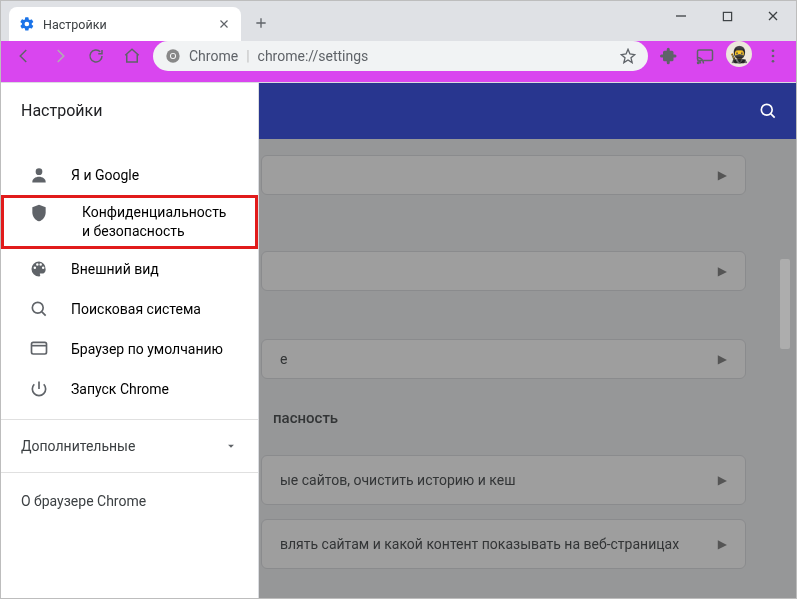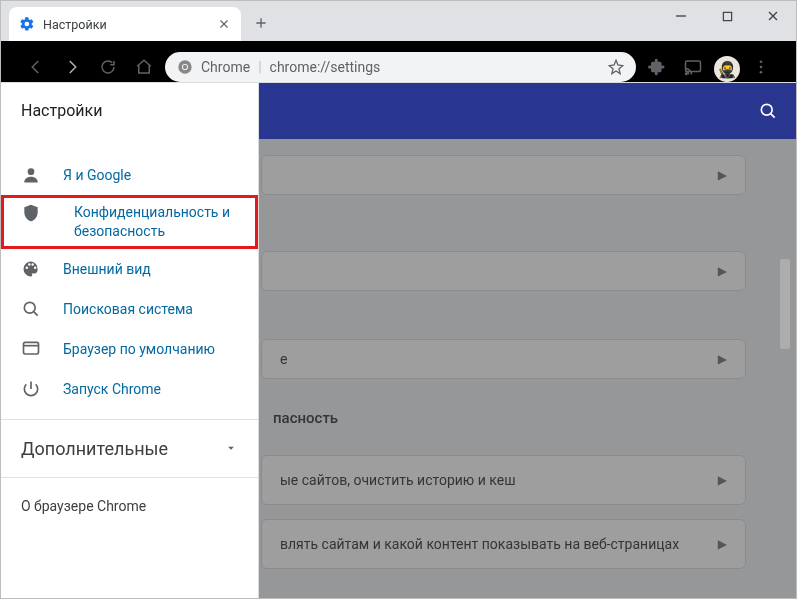--- a/index.html
+++ b/index.html
@@ -41,24 +41,24 @@
     width: 28px; height: 28px; display:flex; align-items:center; justify-content:center;
     margin-top: 8px; margin-left: 6px; color:#5f6368; border-radius:50%;
   }
   .win-controls {
     position: absolute; right: 0; top: 0; display: flex; height: 30px;
   }
   .win-controls .btn { width: 46px; display:flex; align-items:center; justify-content:center; color:#3c4043;}
   
   .toolbar {
     height: 42px;
-    background: #000000;
+    background: #d946ef;
     display: flex;
-    align-items: flex-end;
-    padding: 0 20px;
+    align-items: flex-start;
+    padding: 0 8px;
     border-bottom: 1px solid #dadce0;
     gap: 6px;
   }
   .tbtn { width: 30px; height: 30px; display:flex; align-items:center; justify-content:center; color:#5f6368; border-radius:50%;}
   .tbtn.disabled { color:#b0b0b0; }
   .omnibox {
     flex: 1; height: 30px; background: #f1f3f4; border-radius: 15px;
     display: flex; align-items: center; padding: 0 12px; gap: 8px;
     color:#5f6368; font-size: 14px;
   }
@@ -106,29 +106,29 @@
   .sidebar-header {
     height:56px; display:flex; align-items:center; padding:0 20px;
     font-size:16px; color:#202124;
     border-bottom:1px solid transparent;
   }
   .nav {
     flex:1; overflow-y:auto; padding-top:16px;
   }
   .nav-item {
     display:flex; align-items:center; min-height:40px;
-    padding:6px 20px; gap:22px; color:#0369a1; font-size:14px;
+    padding:6px 28px; gap:22px; color:#000000; font-size:14px;
     cursor:pointer;
   }
   .nav-item .nicon { width:20px; height:20px; color:#5f6368; flex-shrink:0;}
   .nav-item.highlight { outline:3px solid #e11b1b; outline-offset:-3px; }
   .nav-item.multi { align-items:flex-start; padding-top:8px; padding-bottom:8px;}
   .nav-item.multi .label { line-height:1.35;margin-left:11px; }
   .nav-sep { height:1px; background:#e0e0e0; margin:10px 0;}
-  .nav-section { padding:8px 20px; color:#3c4043; font-size:18px; display:flex; align-items:center;}
+  .nav-section { padding:8px 20px; color:#3c4043; font-size:14px; display:flex; align-items:center;}
   .nav-section .spacer { margin-left:auto; color:#5f6368;}
   .footer-item { padding:10px 20px; color:#3c4043; font-size:14px; display:flex; align-items:center;}
   .footer-item .spacer { margin-left:auto; color:#5f6368;}
   svg { display:block; }
 </style>
 </head>
 <body>
 
 <div class="titlebar">
   <div class="tab">

